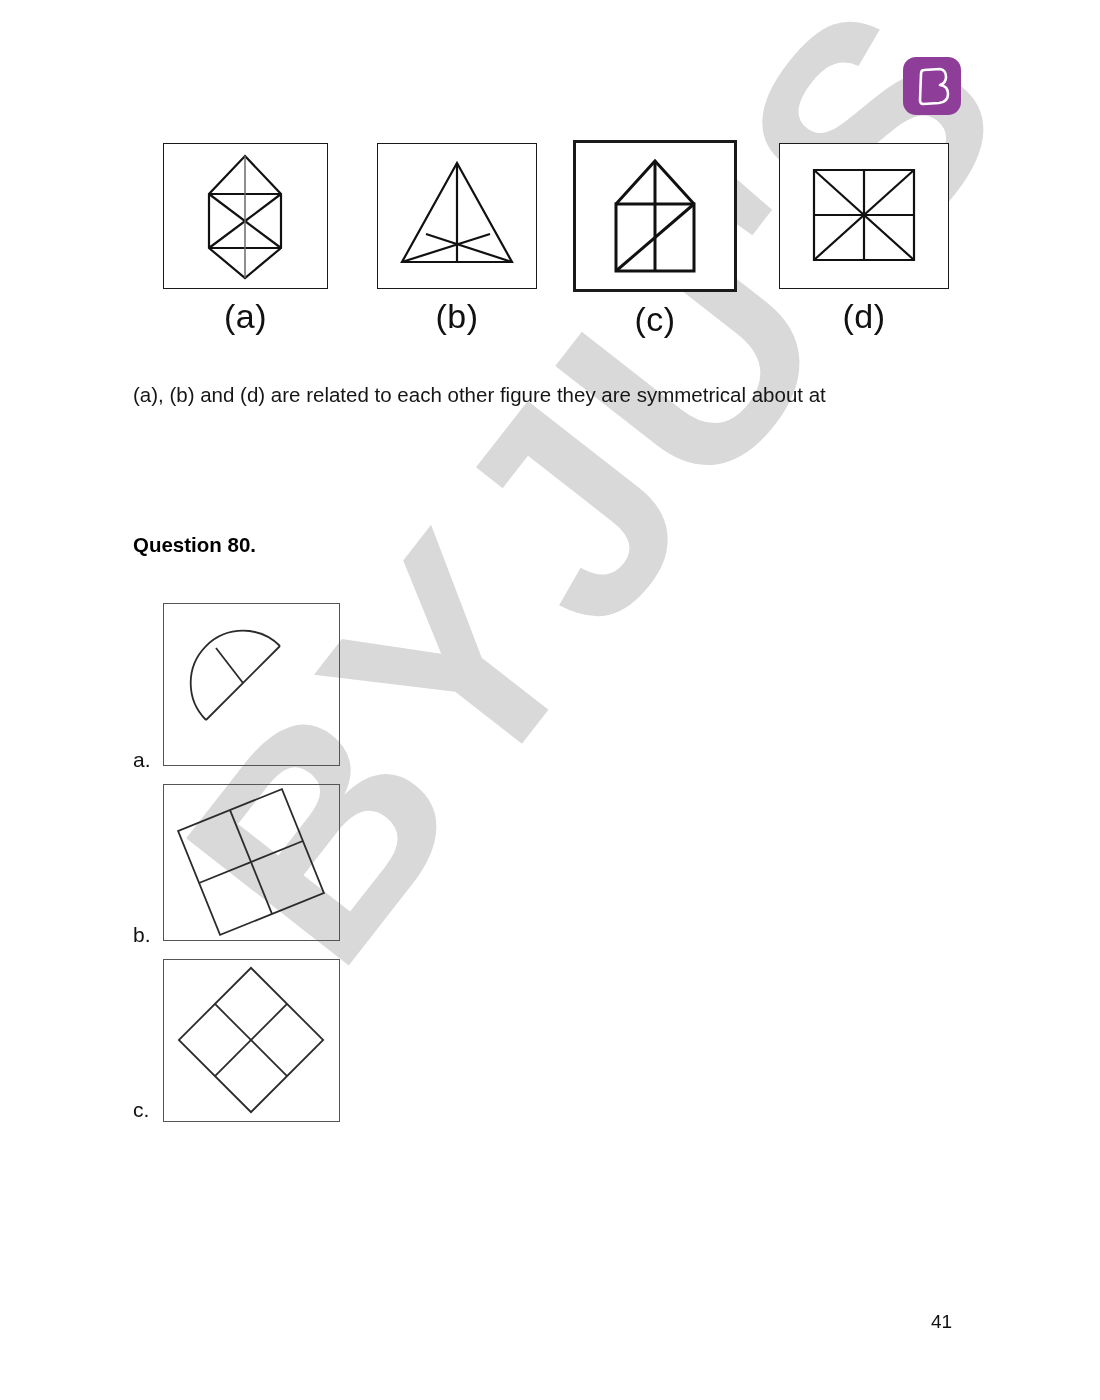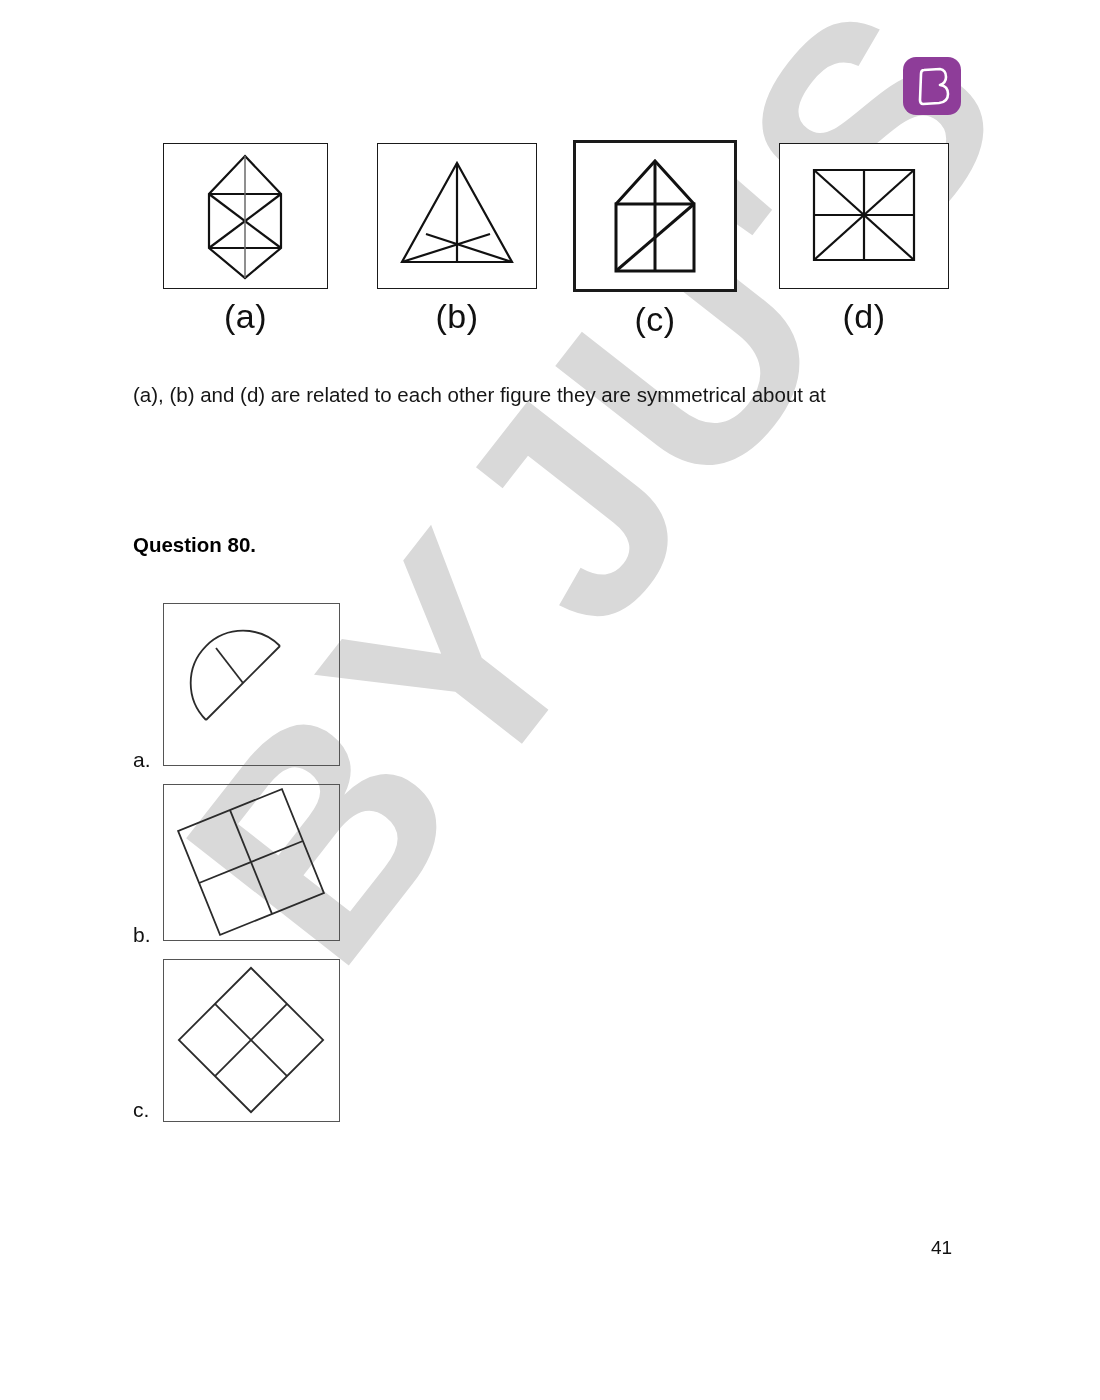--- a/index.html
+++ b/index.html
@@ -122,21 +122,21 @@
     background: transparent;
     border: 1.4px solid #555555;
     box-sizing: border-box;
   }
   .option-box svg { display: block; }
 
   
   #page-number {
     position: absolute;
     left: 931px;
-    top: 1237px;
+    top: 1311px;
     font-size: 19px;
     color: #111111;
     z-index: 3;
     font-family: "Liberation Sans", sans-serif;
   }
 </style>
 </head>
 <body>
 
 <div id="page">

